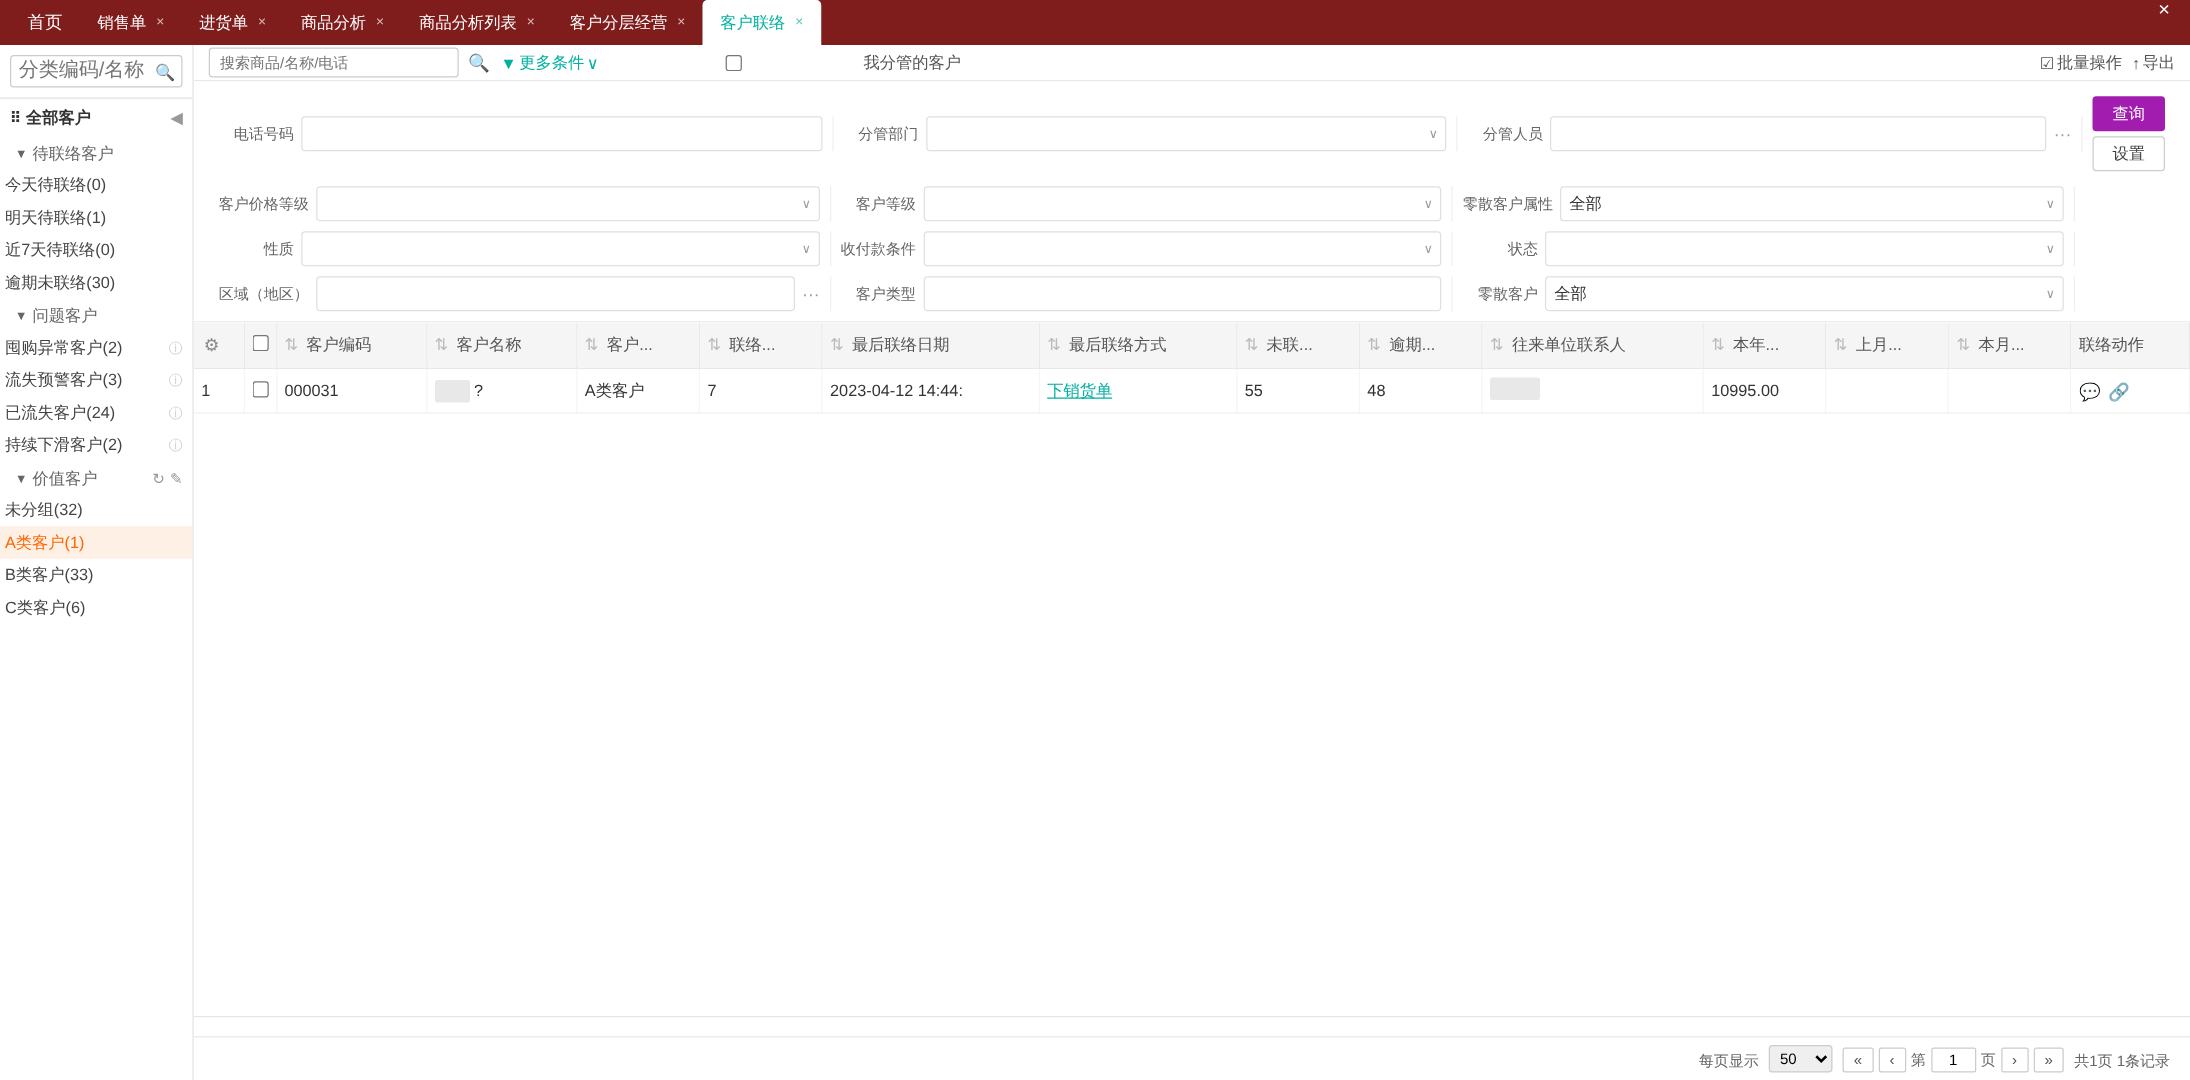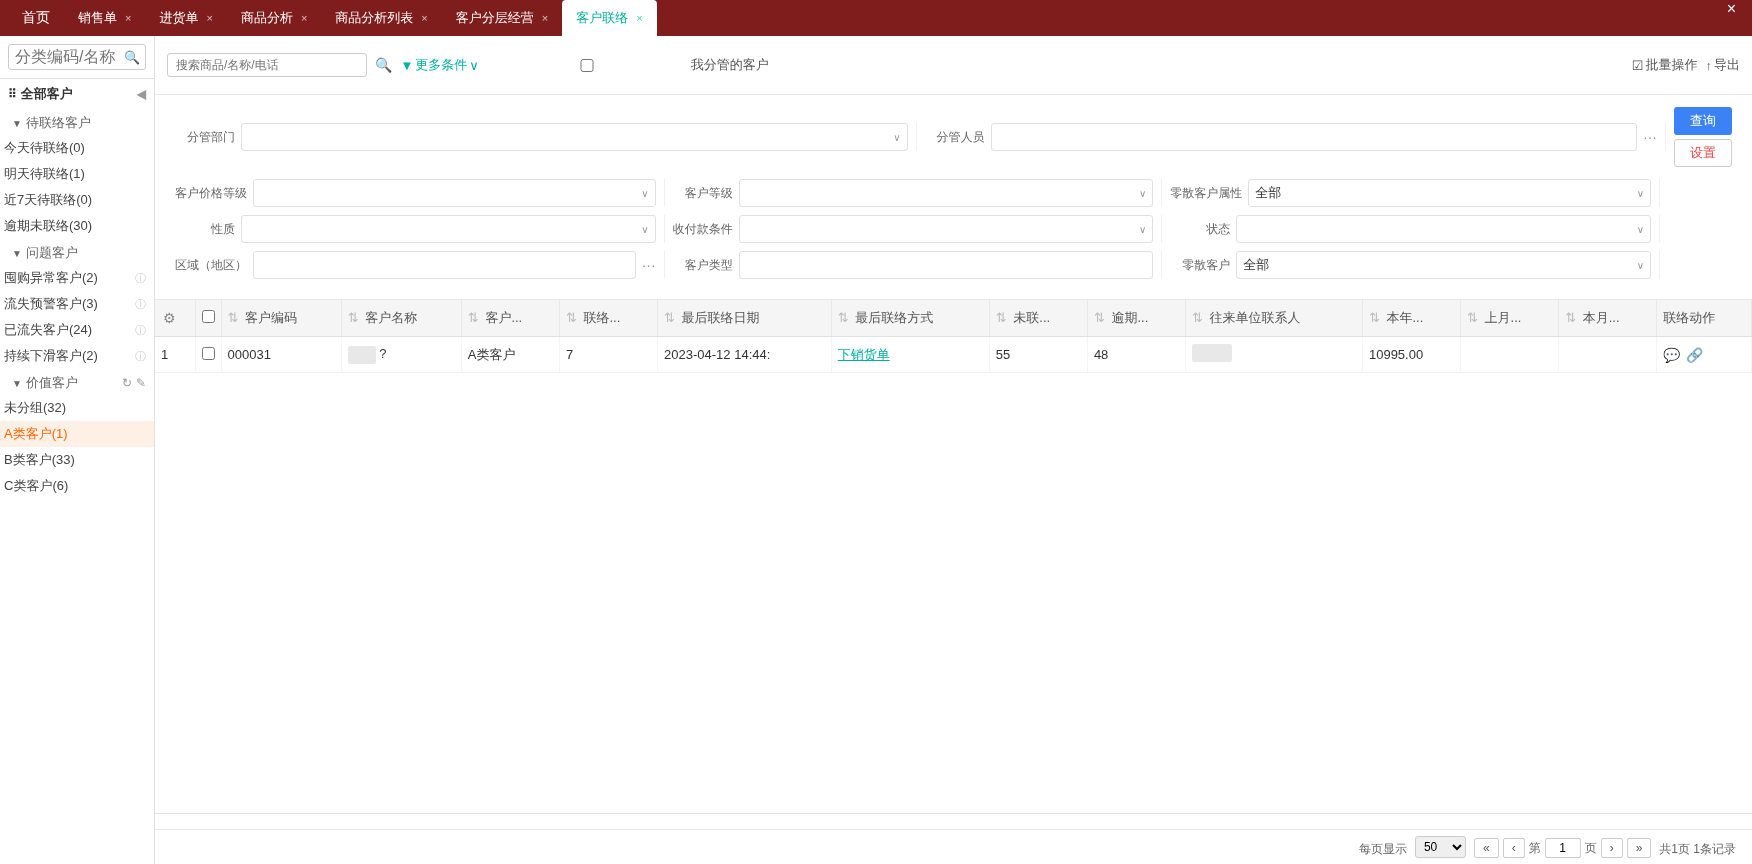--- a/index.html
+++ b/index.html
@@ -68,21 +68,21 @@
     .sidebar-item.active { background: #fff0e6; color: #ff6600; }
     .sidebar-item .info-icon { color: #ccc; font-size: 11px; margin-left: auto; }
 
     
     .content-area {
       flex: 1; display: flex; flex-direction: column; overflow: hidden; background: #f5f5f5;
     }
 
     
     .filter-bar {
-      background: white; padding: 17px 12px; display: flex; align-items: center;
+      background: white; padding: 2px 12px; display: flex; align-items: center;
       gap: 8px; border-bottom: 1px solid #e8e8e8; flex-shrink: 0;
     }
     .filter-bar input {
       border: 1px solid #ccc; border-radius: 3px; padding: 4px 8px; font-size: 12px;
       width: 200px; outline: none;
     }
     .filter-bar .search-btn { color: #00b0a0; cursor: pointer; font-size: 14px; }
     .filter-bar .more-filter {
       color: #00b0a0; cursor: pointer; display: flex; align-items: center; gap: 2px; font-size: 12px;
     }
@@ -90,21 +90,21 @@
     .filter-bar .right-actions { margin-left: auto; display: flex; gap: 8px; align-items: center; }
     .filter-bar .action-link { color: #555; font-size: 12px; cursor: pointer; display: flex; align-items: center; gap: 2px; }
 
     
     .advanced-filter {
       background: white; padding: 8px 12px; border-bottom: 1px solid #e8e8e8; flex-shrink: 0;
     }
     .filter-row {
       display: flex; align-items: center; margin-bottom: 8px; gap: 0;
     }
-    .filter-row:last-child { margin-bottom: 12px; }
+    .filter-row:last-child { margin-bottom: 0; }
     .filter-cell {
       display: flex; align-items: center; flex: 1; gap: 6px; padding: 0 8px;
       border-right: 1px solid #f0f0f0;
     }
     .filter-cell:last-child { border-right: none; }
     .filter-label { color: #666; font-size: 12px; white-space: nowrap; min-width: 60px; text-align: right; }
     .filter-select {
       flex: 1; border: 1px solid #e0e0e0; border-radius: 3px; padding: 4px 6px;
       font-size: 12px; color: #333; background: white; display: flex; align-items: center;
       justify-content: space-between; cursor: pointer; min-height: 28px;
@@ -115,25 +115,25 @@
       font-size: 12px; color: #333; background: white; min-height: 28px;
       display: flex; align-items: center;
     }
     .filter-dots { color: #999; font-size: 14px; cursor: pointer; }
 
     .filter-actions {
       display: flex; flex-direction: column; gap: 4px; padding: 4px 8px; justify-content: center;
       flex-shrink: 0;
     }
     .btn-query {
-      background: #3b82f6; color: white; border: none; border-radius: 3px;
+      background: #a21caf; color: white; border: none; border-radius: 3px;
       padding: 5px 16px; cursor: pointer; font-size: 13px;
     }
     .btn-setting {
-      background: white; color: #ef4444; border: 1px solid #ccc; border-radius: 3px;
+      background: white; color: #404040; border: 1px solid #ccc; border-radius: 3px;
       padding: 4px 6px; cursor: pointer; font-size: 13px;
     }
 
     
     .table-area {
       flex: 1; overflow: auto; background: white; margin: 0;
     }
     table {
       width: 100%; border-collapse: collapse; font-size: 12px;
     }
@@ -320,20 +320,24 @@
         <span class="action-link">
           <span>↑</span>
           <span>导出</span>
         </span>
       </div>
     </div>
 
     <div class="advanced-filter">
 
       <div class="filter-row">
+        <div class="filter-cell">
+          <span class="filter-label">电话号码</span>
+          <div class="filter-input-box"></div>
+        </div>
         <div class="filter-cell">
           <span class="filter-label">分管部门</span>
           <div class="filter-select">
             <span></span>
             <span class="chevron">∨</span>
           </div>
         </div>
         <div class="filter-cell">
           <span class="filter-label">分管人员</span>
           <div class="filter-input-box" style="flex:1;"></div>

